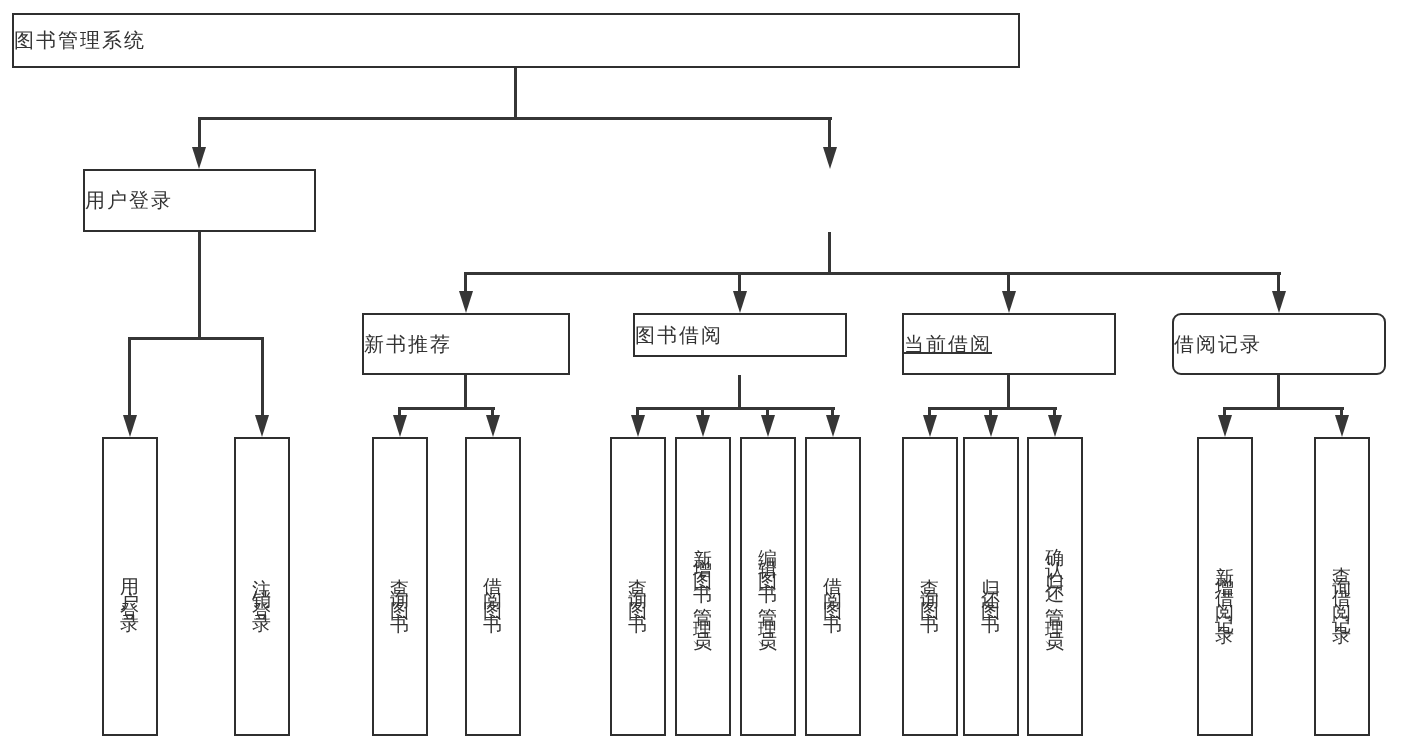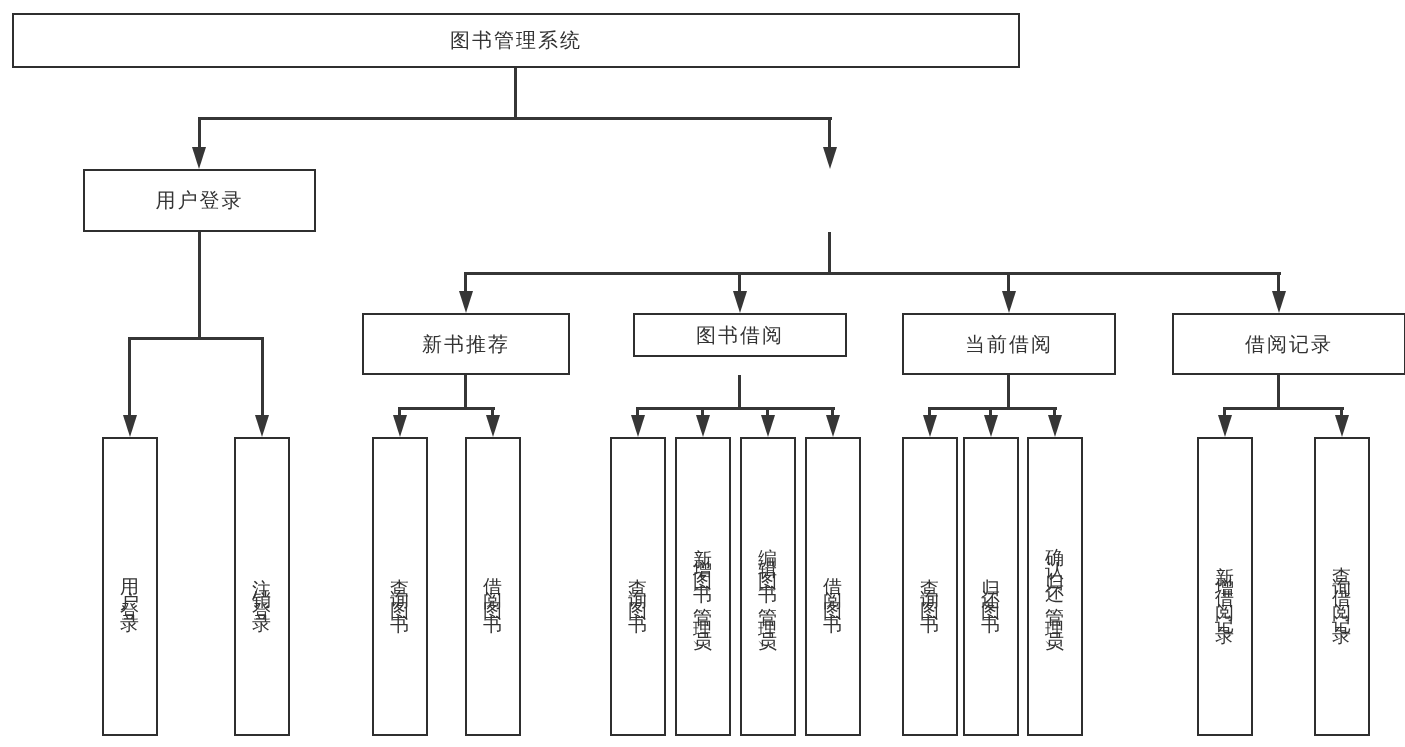--- a/index.html
+++ b/index.html
@@ -9,21 +9,21 @@
     background:#ffffff;
     font-family:"DejaVu Sans","Liberation Sans",sans-serif;
     overflow:hidden;
   }
   
   .hbox{
     position:absolute;
     box-sizing:border-box;
     border:2px solid #2f2f2f;
     background:#ffffff;
-    display:flex;align-items:center;justify-content:center;
+    display:flex;align-items:center;justify-content:flex-start;
     font-size:20px;color:#333333;letter-spacing:2px;
     white-space:nowrap;
   }
   .vbox{
     position:absolute;
     box-sizing:border-box;
     border:2px solid #2f2f2f;
     background:#ffffff;
     display:flex;align-items:center;justify-content:center;
   }
@@ -65,24 +65,24 @@
   <div class="hbox" style="left:83px;top:169px;width:233px;height:63px;">
     <span>用户登录</span>
   </div>
 
   <div class="hbox" style="left:362px;top:313px;width:208px;height:62px;">
     <span>新书推荐</span>
   </div>
   <div class="hbox" style="left:633px;top:313px;width:214px;height:44px;">
     <span>图书借阅</span>
   </div>
-  <div class="hbox" style="left:902px;top:313px;width:214px;height:62px;">
+  <div class="hbox" style="left:902px;top:313px;width:214px;height:62px;text-decoration:underline;">
     <span>当前借阅</span>
   </div>
-  <div class="hbox" style="left:1172px;top:313px;width:234px;height:62px;">
+  <div class="hbox" style="left:1172px;top:313px;width:214px;height:62px;border-radius:9px;">
     <span>借阅记录</span>
   </div>
 
   <div class="vbox" style="left:102px;top:437px;width:56px;height:299px;">
     <span>用户登录</span>
   </div>
   <div class="vbox" style="left:234px;top:437px;width:56px;height:299px;">
     <span>注销登录</span>
   </div>
 

